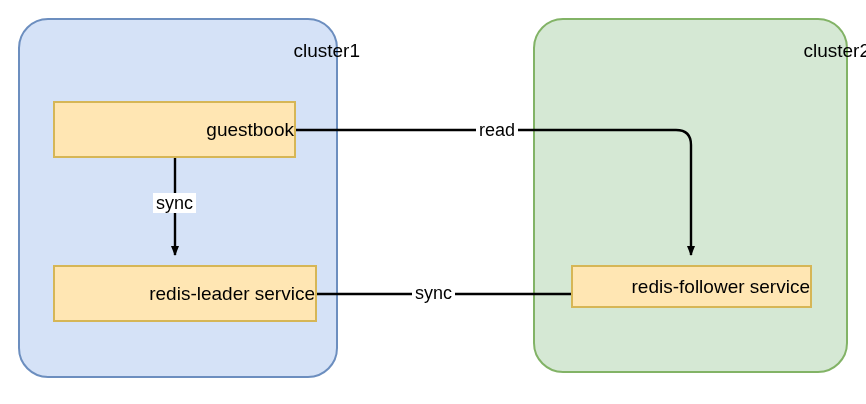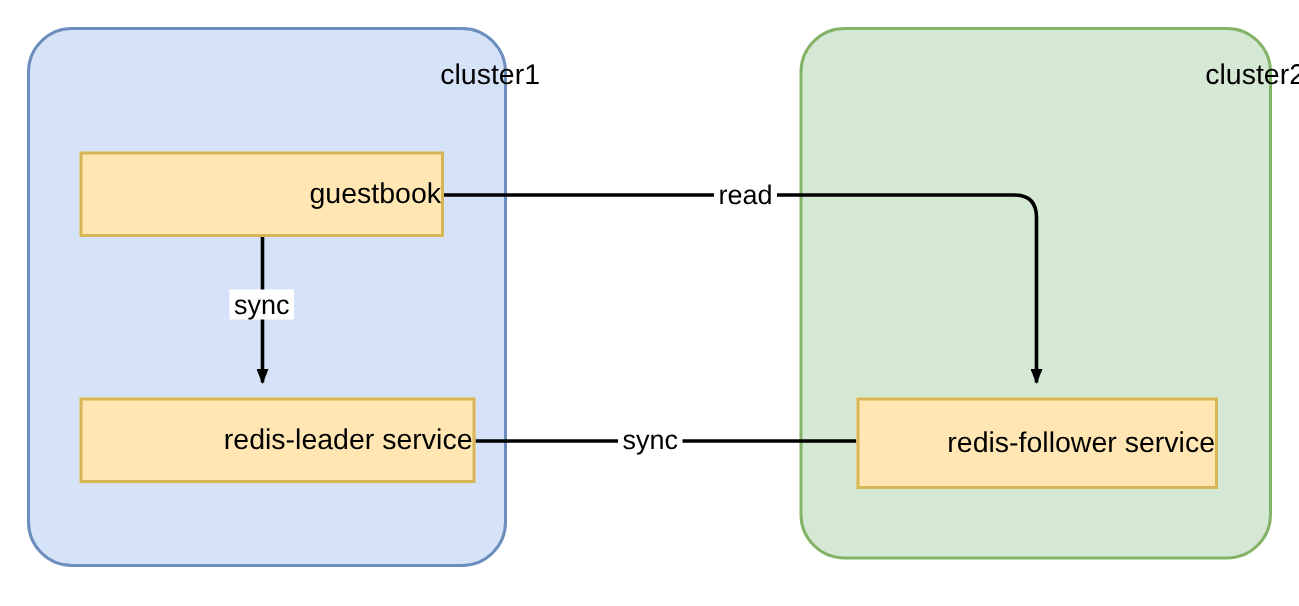--- a/index.html
+++ b/index.html
@@ -71,21 +71,21 @@
   #redis-leader-node {
     left: 53px;
     top: 265px;
     width: 264px;
     height: 57px;
   }
   #redis-follower-node {
     left: 571px;
     top: 265px;
     width: 241px;
-    height: 61px;
+    height: 43px;
   }
   #edge-layer {
     position: absolute;
     left: 0;
     top: 0;
     width: 866px;
     height: 404px;
     pointer-events: none;
   }
   .edge-label {

